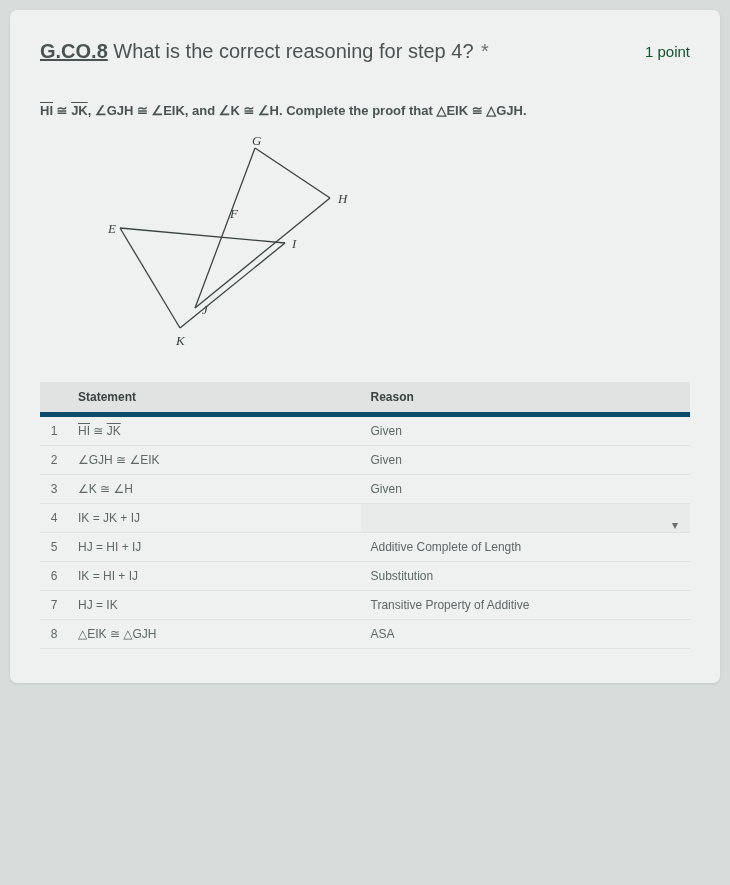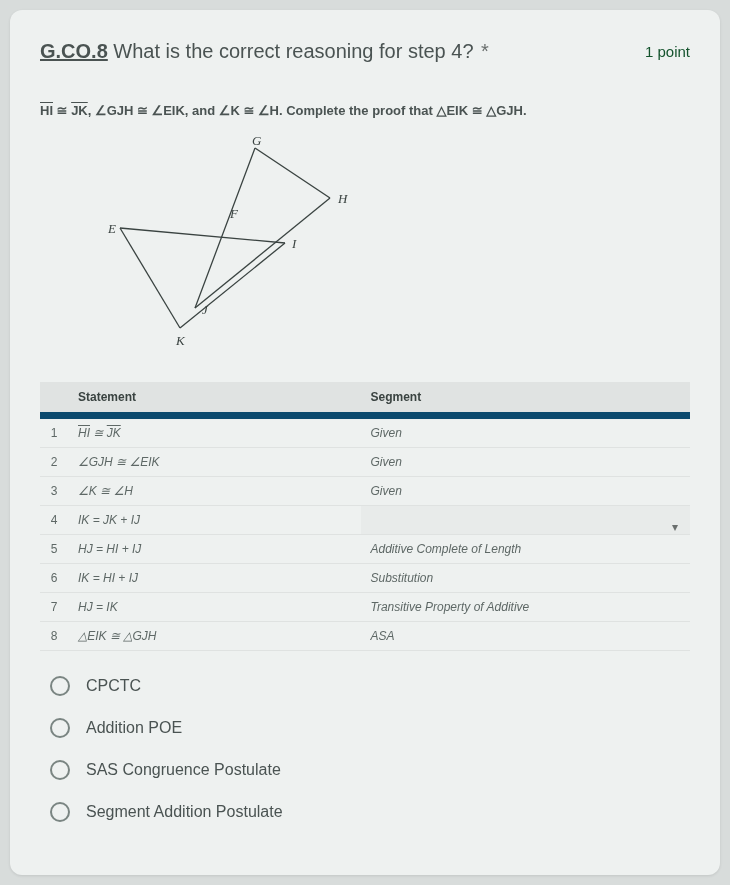--- a/index.html
+++ b/index.html
@@ -8,22 +8,22 @@
       background: #d8dcdb;
       width: 730px;
       height: 885px;
       overflow: hidden;
       position: relative;
     }
     .form-card {
       background: #eef1f0;
       margin: 10px;
       padding: 30px 30px 20px 30px;
-      border-radius: 12px;
-      height: 865px;
+      border-radius: 7px;
+      height: 673px;
       box-shadow: 0 1px 3px rgba(0,0,0,0.1);
     }
     .question-header {
       display: flex;
       justify-content: space-between;
       align-items: flex-start;
       margin-bottom: 40px;
     }
     .question-title {
       color: #4a5352;
@@ -57,29 +57,28 @@
       width: 100%;
       border-collapse: collapse;
       font-size: 12px;
       color: #4a5352;
       margin-bottom: 25px;
     }
     .proof-table th {
       text-align: left;
       padding: 8px 10px;
       background: #e0e3e2;
-      border-bottom: 7px solid #0c4a6e;
+      border-bottom: 5px solid #0c4a6e;
       font-weight: 600;
       color: #3a4341;
     }
     .proof-table td {
       padding: 7px 10px;
       border-bottom: 1px solid #dfe2e1;
       color: #5e6866;
-      font-style: italic;
     }
     .proof-table td.num {
       width: 28px;
       text-align: center;
       font-style: normal;
     }
     .proof-table td.stmt { width: 45%; }
     .dropdown-cell {
       background: #e8ebea;
       position: relative;
@@ -152,21 +151,21 @@
         <text x="96" y="212">K</text>
       </g>
     </svg>
   </div>
 
   <table class="proof-table">
     <thead>
       <tr>
         <th></th>
         <th>Statement</th>
-        <th>Segment</th>
+        <th>Reason</th>
       </tr>
     </thead>
     <tbody>
       <tr>
         <td class="num">1</td>
         <td class="stmt"><span class="overline">HI</span> ≅ <span class="overline">JK</span></td>
         <td>Given</td>
       </tr>
       <tr>
         <td class="num">2</td>
@@ -199,32 +198,14 @@
         <td>Transitive Property of Additive</td>
       </tr>
       <tr>
         <td class="num">8</td>
         <td class="stmt">△EIK ≅ △GJH</td>
         <td>ASA</td>
       </tr>
     </tbody>
   </table>
 
-  <div class="options">
-    <div class="option-row">
-      <div class="radio"></div>
-      <div class="option-label">CPCTC</div>
-    </div>
-    <div class="option-row">
-      <div class="radio"></div>
-      <div class="option-label">Addition POE</div>
-    </div>
-    <div class="option-row">
-      <div class="radio"></div>
-      <div class="option-label">SAS Congruence Postulate</div>
-    </div>
-    <div class="option-row">
-      <div class="radio"></div>
-      <div class="option-label">Segment Addition Postulate</div>
-    </div>
-  </div>
 
 </div>
 
 </body></html>

